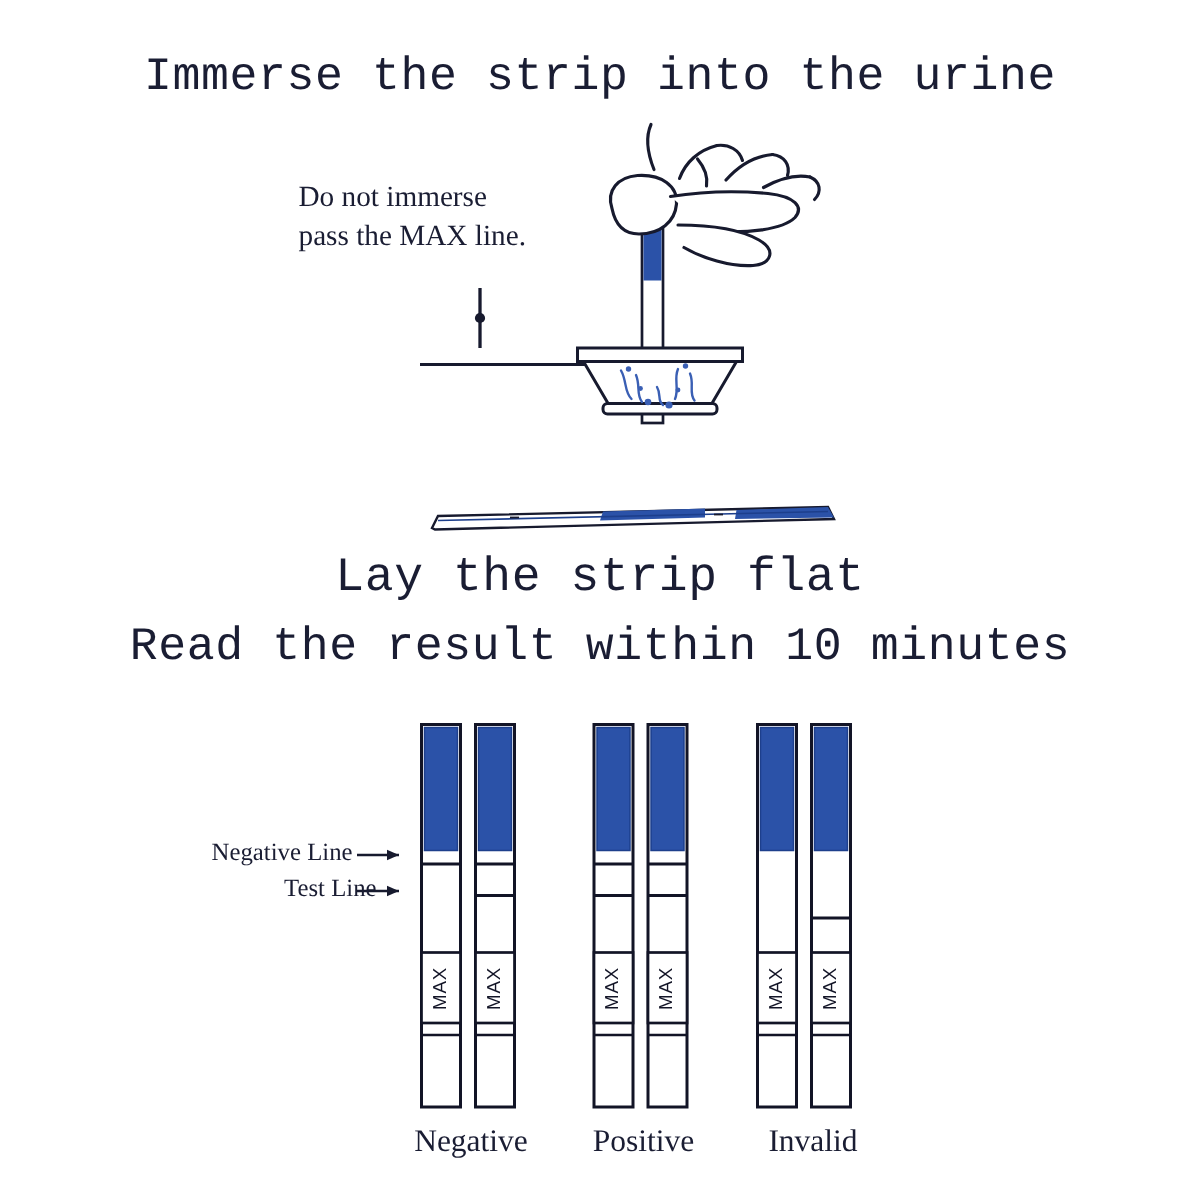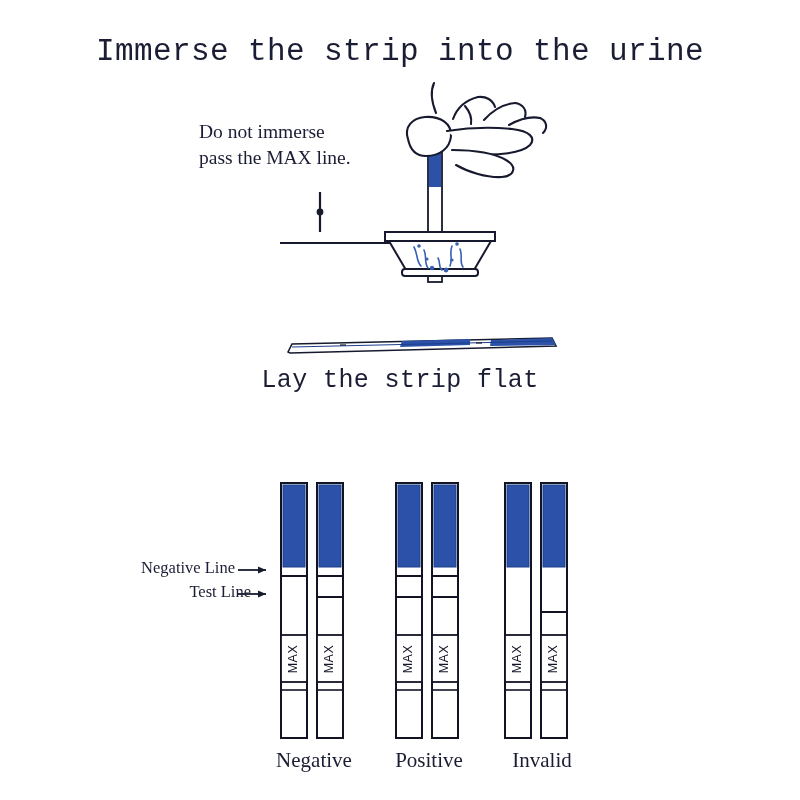--- a/index.html
+++ b/index.html
@@ -36,21 +36,21 @@
     font-size: 31px;
   }
   #title-read {
     left: 0; right: 0;
     top: 414px;
     font-size: 31px;
   }
   #caption-lay-flat {
     left: 0; right: 0;
     top: 366px;
-    font-size: 25px;
+    font-size: 32px;
   }
 
   
   #warning-note {
     position: absolute;
     left: 199px;
     top: 119px;
     font-size: 19.5px;
     line-height: 1.35;
     color: #1a1d33;
@@ -250,20 +250,21 @@
 
   <div class="heading" id="title-immerse">Immerse the strip into the urine</div>
 
   <div id="warning-note">
     <div>Do not immerse</div>
     <div>pass the MAX line.</div>
   </div>
 
   <div class="heading" id="caption-lay-flat">Lay the strip flat</div>
 
+  <div class="heading" id="title-read">Read the result within 10 minutes</div>
 
   <div class="line-label" id="label-control-line">Negative Line</div>
 
   <div class="line-label" id="label-test-line">Test Line</div>
 
   <div class="result-caption" id="caption-negative">Negative</div>
 
   <div class="result-caption" id="caption-positive">Positive</div>
 
   <div class="result-caption" id="caption-invalid">Invalid</div>

